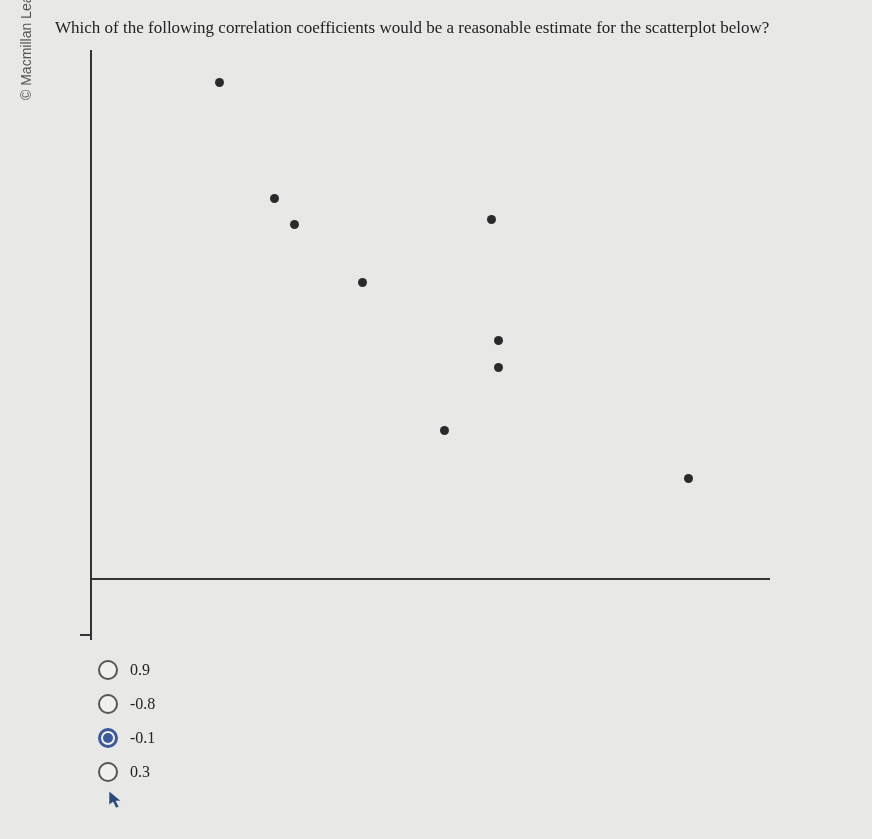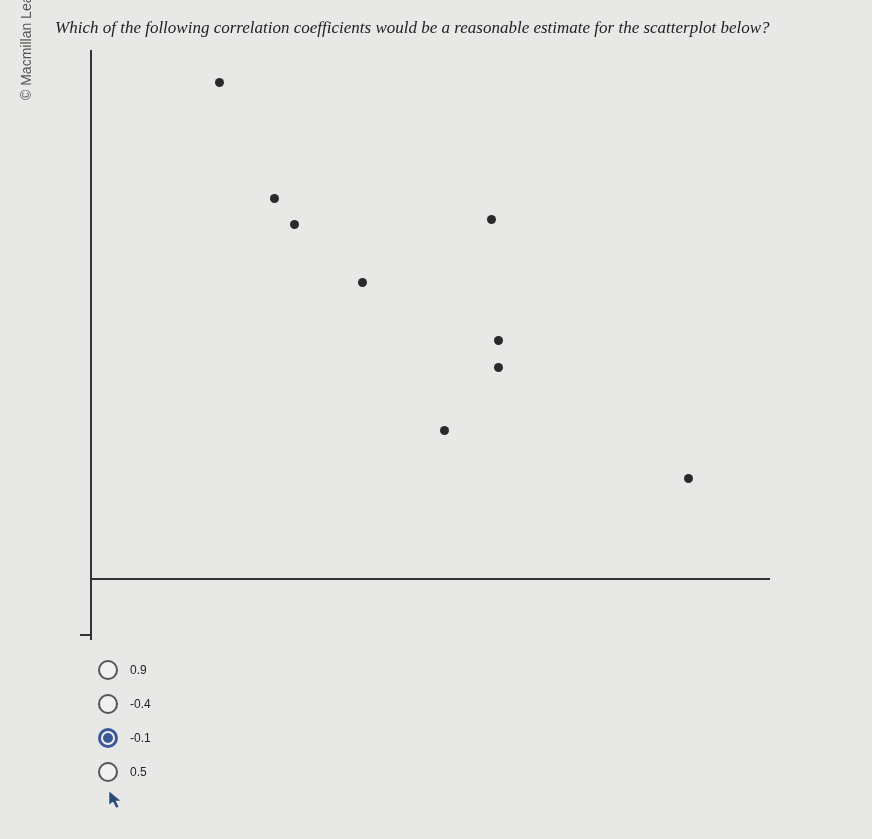--- a/index.html
+++ b/index.html
@@ -24,21 +24,20 @@
       font-size: 14px;
       color: #555;
       font-family: Arial, sans-serif;
     }
     .question-text {
       position: absolute;
       top: 18px;
       left: 55px;
       font-size: 17px;
       color: #222;
-      font-style: italic;
     }
     .chart-area {
       position: absolute;
       left: 80px;
       top: 50px;
       width: 720px;
       height: 590px;
     }
     .y-axis {
       position: absolute;
@@ -97,23 +96,23 @@
       border: 3px solid #3b5998;
     }
     .radio.selected::after {
       content: '';
       width: 10px;
       height: 10px;
       background: #3b5998;
       border-radius: 50%;
     }
     .answer-label {
-      font-size: 12px;
+      font-size: 16px;
       color: #222;
-      font-family: Liberation Sans, sans-serif;
+      font-family: Liberation Serif, serif;
       text-align: center;
     }
     .cursor-arrow {
       position: absolute;
       left: 108px;
       top: 790px;
       pointer-events: none;
     }
   </style>
 </head>
@@ -140,27 +139,27 @@
     </div>
 </div>
 
 <div class="answers">
   <div class="answer-option">
     <div class="radio"></div>
     <span class="answer-label">0.9</span>
   </div>
   <div class="answer-option">
     <div class="radio"></div>
-    <span class="answer-label">-0.4</span>
+    <span class="answer-label">-0.8</span>
   </div>
   <div class="answer-option">
     <div class="radio selected"></div>
     <span class="answer-label">-0.1</span>
   </div>
   <div class="answer-option">
     <div class="radio"></div>
-    <span class="answer-label">0.5</span>
+    <span class="answer-label">0.3</span>
   </div>
 </div>
 
 <svg class="cursor-arrow" width="16" height="20" viewBox="0 0 16 20">
   <path d="M 1 1 L 1 15 L 5 12 L 8 18 L 11 17 L 8 11 L 13 11 Z" fill="#2a4a7a" stroke="#fff" stroke-width="0.5"></path>
 </svg>
 
 </body></html>

